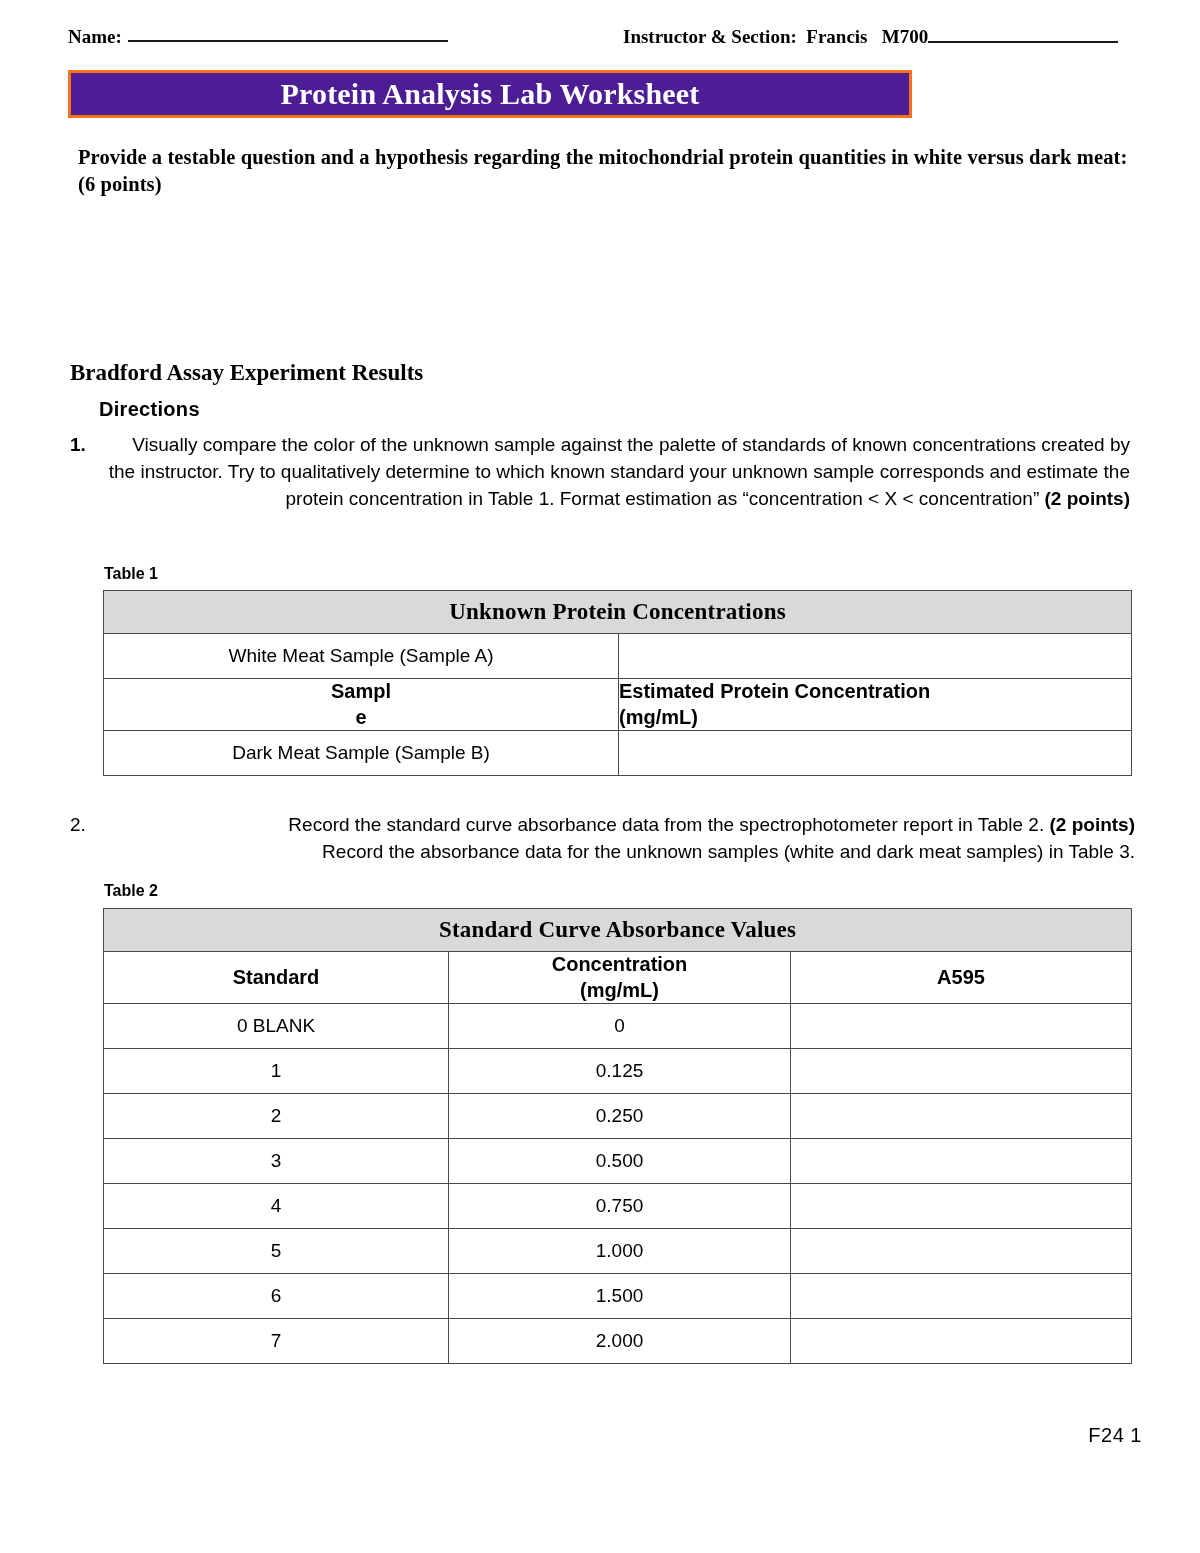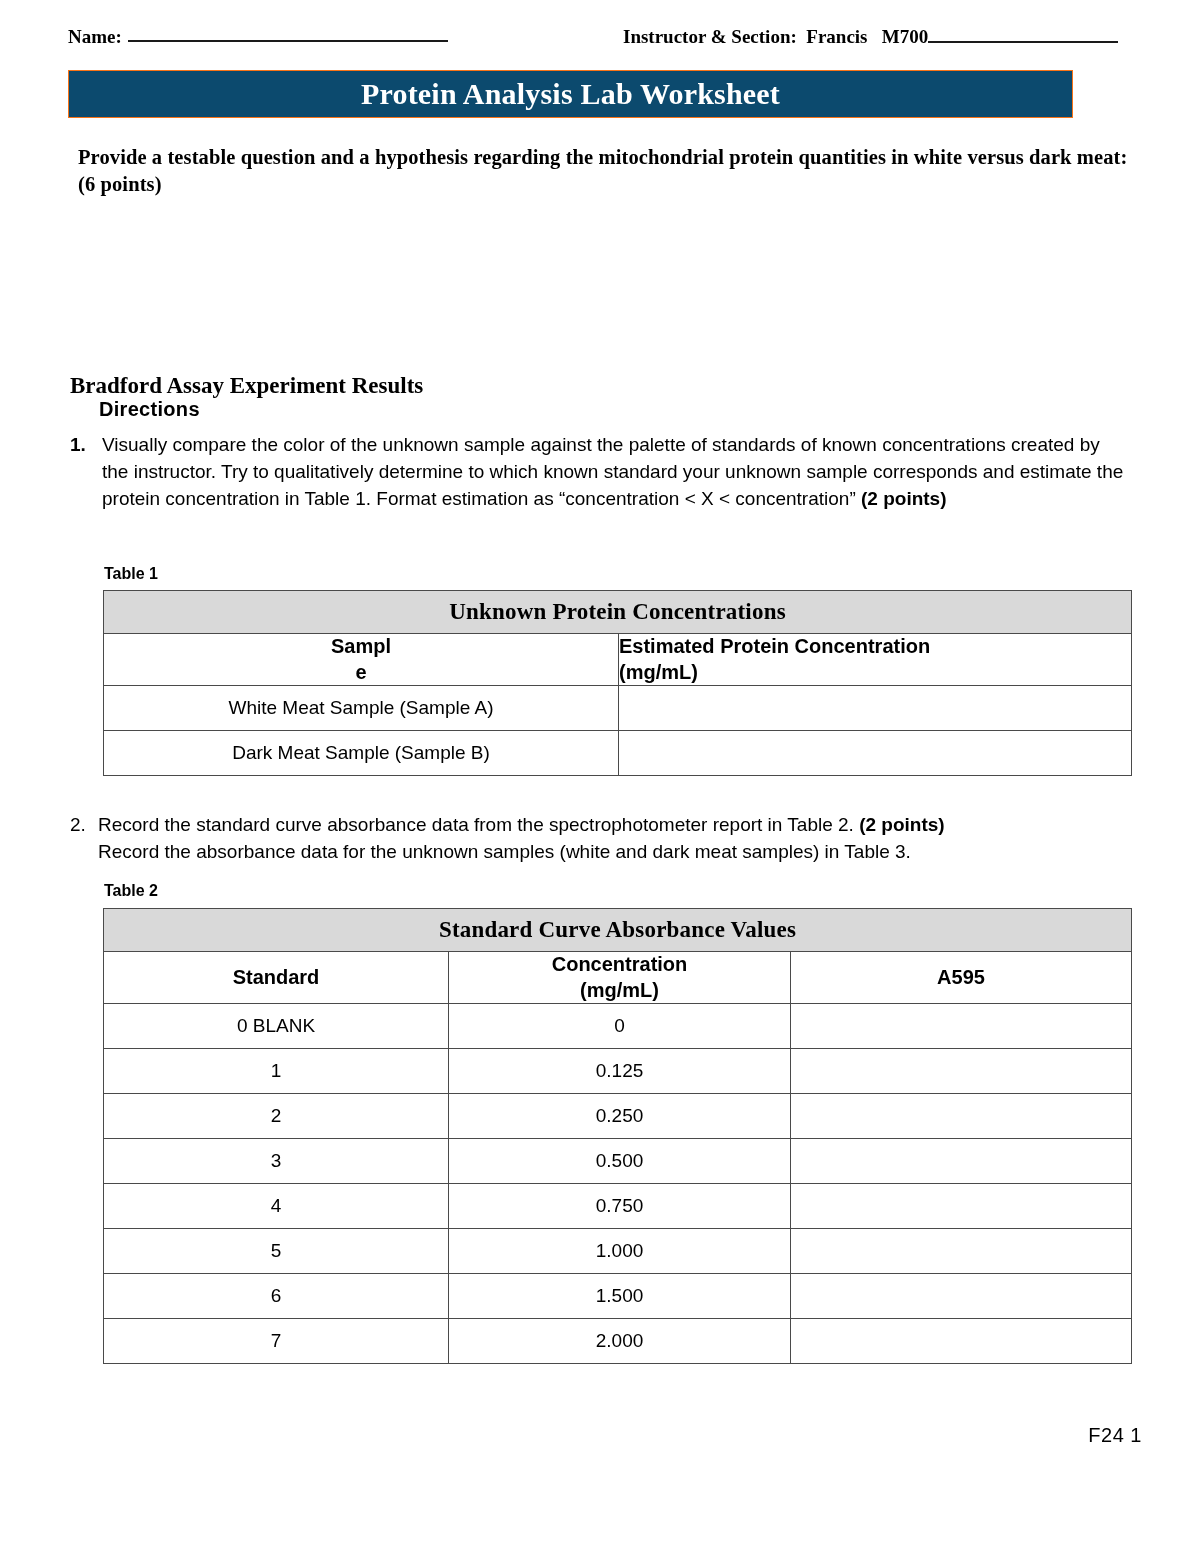--- a/index.html
+++ b/index.html
@@ -59,24 +59,24 @@
     margin-left: 6px;
   }
   .rule-name { width: 320px; }
   .rule-section { width: 190px; margin-left: 0px; }
 
   
   .title-banner {
     position: absolute;
     top: 70px;
     left: 68px;
-    width: 1005px;
+    width: 844px;
     height: 48px;
-    background: #0c4a6e;
-    border: 1px solid #f97316;
+    background: #4c1d95;
+    border: 3px solid #f97316;
     box-sizing: border-box;
     display: flex;
     align-items: center;
     justify-content: center;
   }
   .title-banner .title-text {
     color: #ffffff;
     font-family: "Liberation Serif", serif;
     font-weight: bold;
     font-size: 30px;
@@ -99,21 +99,20 @@
 
   
   .section-heading {
     position: absolute;
     top: 360px;
     left: 70px;
     font-family: "Liberation Serif", serif;
     font-weight: bold;
     font-size: 23px;
     letter-spacing: 0px;
-    margin-top: 13px;
   }
   .subsection-heading {
     position: absolute;
     top: 398px;
     left: 99px;
     font-family: "Liberation Sans", sans-serif;
     font-weight: bold;
     font-size: 20px;
     letter-spacing: 0.3px;
   }
@@ -126,20 +125,21 @@
     font-size: 19px;
     line-height: 1.42;
   }
   .list-num {
     flex: 0 0 auto;
     font-weight: bold;
     width: 32px;
   }
   .list-body {
     flex: 1 1 auto;
+    text-align: right;
   }
   .item1 { top: 432px; left: 70px; width: 1060px; }
   .item1 .list-body { width: 1028px; }
   .item2 { top: 812px; left: 70px; width: 1065px; }
   .item2 .list-num { font-weight: normal; width: 28px; }
   .item2 .list-body { width: 1035px; }
   .bold { font-weight: bold; }
 
   
   .table-caption {
@@ -248,26 +248,26 @@
   <table class="doc-table" id="table-1">
     <colgroup>
       <col style="width:515px">
       <col style="width:513px">
     </colgroup>
     <tbody>
       <tr>
         <td class="tbl-title-cell" colspan="2">Unknown Protein Concentrations</td>
       </tr>
       <tr>
+        <td class="tbl-cell">White Meat Sample (Sample A)</td>
+        <td class="tbl-cell blank-cell"></td>
+      </tr>
+      <tr>
         <td class="tbl-colhead"><span>Sampl</span><br><span>e</span></td>
         <td class="tbl-colhead left-align"><span>Estimated Protein Concentration</span><br><span>(mg/mL)</span></td>
-      </tr>
-      <tr>
-        <td class="tbl-cell">White Meat Sample (Sample A)</td>
-        <td class="tbl-cell blank-cell"></td>
       </tr>
       <tr>
         <td class="tbl-cell">Dark Meat Sample (Sample B)</td>
         <td class="tbl-cell blank-cell"></td>
       </tr>
     </tbody>
   </table>
 
   <div class="list-item item2">
     <span class="list-num">2.</span>

